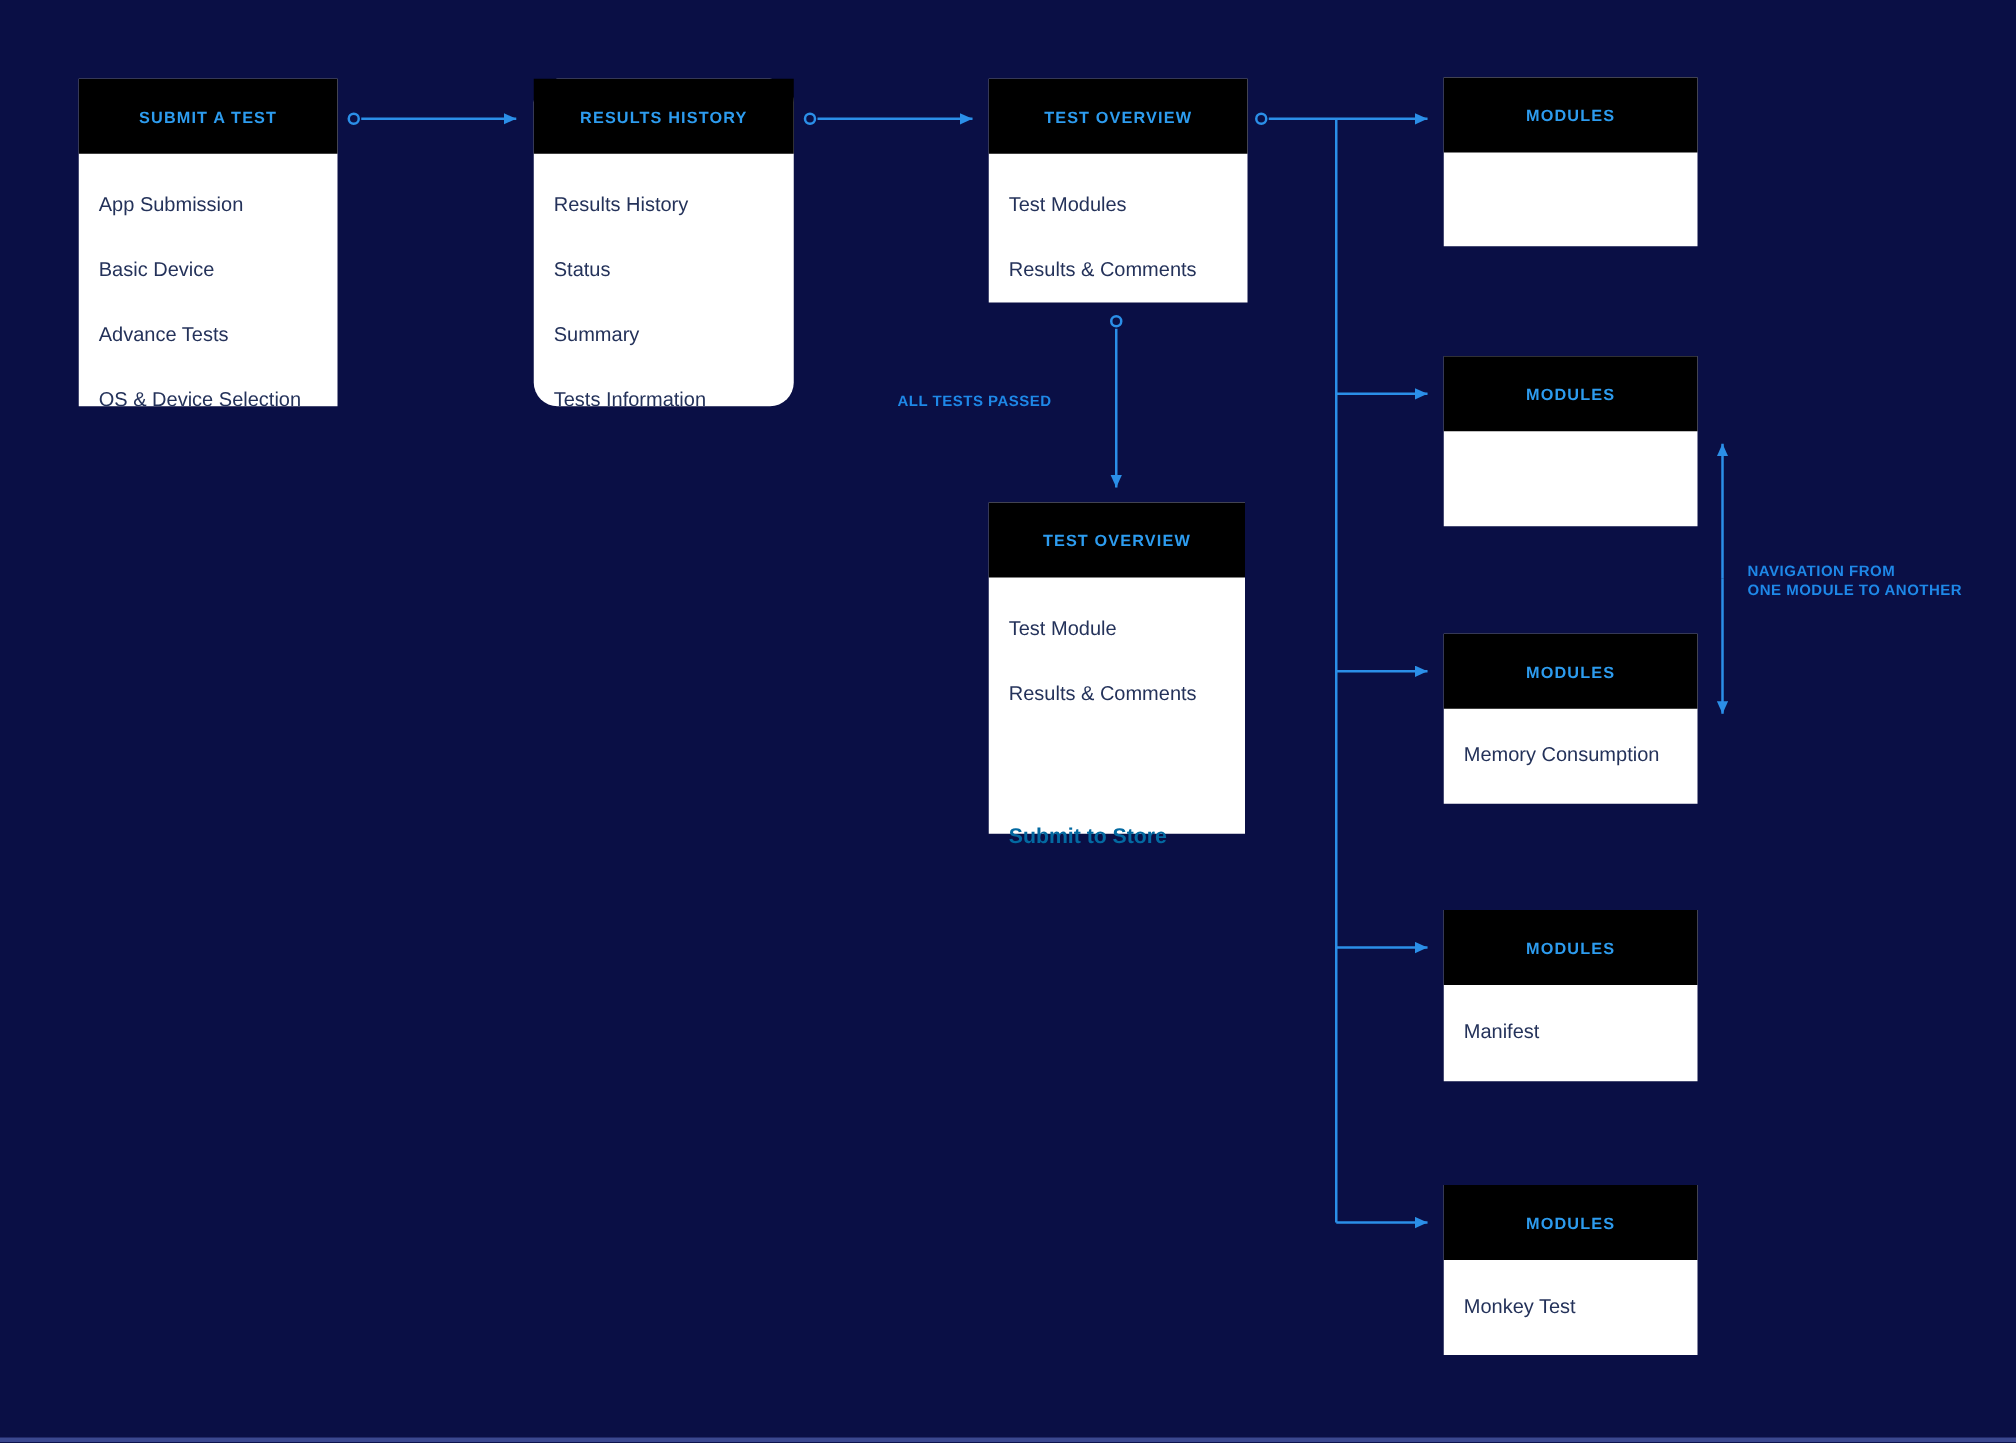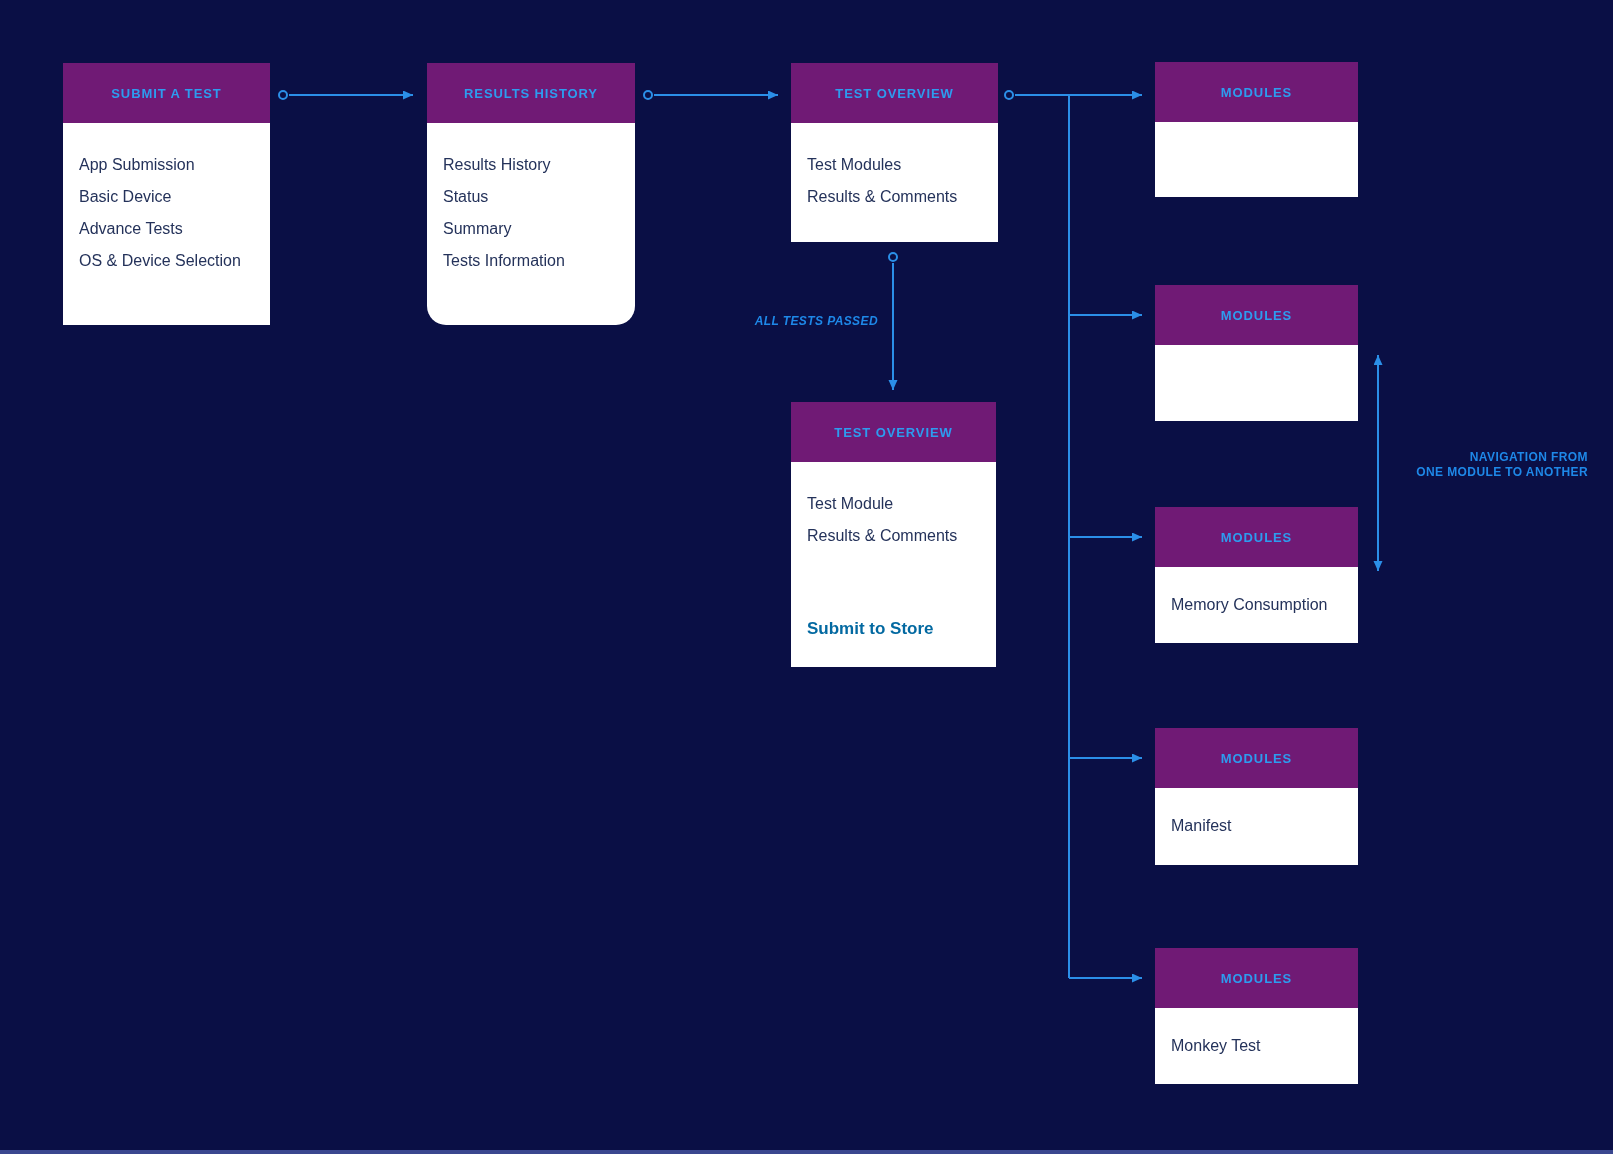--- a/index.html
+++ b/index.html
@@ -12,65 +12,65 @@
   }
   .wires{position:absolute;left:0;top:0;width:1613px;height:1154px;}
   .card{
     position:absolute;
     background:#FFFFFF;
     display:flex;flex-direction:column;
     box-sizing:border-box;
   }
   .card-header{
     height:60px;flex:0 0 60px;
-    background:#701a75;
+    background:#000000;
     color:#2D9CEF;
     font-size:13px;font-weight:bold;letter-spacing:0.9px;
     display:flex;align-items:center;justify-content:center;
   }
   .card-body{
     flex:1;
     display:flex;flex-direction:column;
     padding:32px 16px 0 16px;
-    gap:12px;
+    gap:32px;
   }
   .card-body.centered{padding-top:28px;}
   .card-item{
     color:#24325A;
     font-size:16px;line-height:20px;
   }
   .card-action{
     color:#0369a1;
     font-size:17px;line-height:20px;font-weight:bold;
     margin-top:61px;
   }
   .note{
     position:absolute;
     color:#1E88E8;
     font-size:12px;font-weight:bold;letter-spacing:0.4px;
     line-height:15px;
     white-space:pre-line;
   }
-  .note-right{text-align:right;font-style:italic;}
+  .note-right{text-align:left;}
   .bottom-strip{
     position:absolute;left:0;bottom:0;width:1613px;height:4px;
     background:#3A478F;
   }
   
   .b1{left:63px;top:63px;width:207px;height:262px;}
   .b2{left:427px;top:63px;width:208px;height:262px;border-radius:19px;}
   .b3{left:791px;top:63px;width:207px;height:179px;}
   .b9{left:791px;top:402px;width:205px;height:265px;}
   .m1{left:1155px;top:62px;width:203px;height:135px;}
   .m2{left:1155px;top:285px;width:203px;height:136px;}
   .m3{left:1155px;top:507px;width:203px;height:136px;}
   .m4{left:1155px;top:728px;width:203px;height:137px;}
   .m5{left:1155px;top:948px;width:203px;height:136px;}
   .note-passed{left:718px;top:314px;width:160px;}
-  .note-nav{left:1398px;top:450px;width:190px;text-align:right;}
+  .note-nav{left:1398px;top:450px;width:190px;text-align:left;}
 </style>
 </head>
 <body>
 
 <div class="canvas">
 
   <svg class="wires" width="1613" height="1154" viewBox="0 0 1613 1154" fill="none" xmlns="http://www.w3.org/2000/svg">
     <defs>
       <marker id="ah" markerUnits="userSpaceOnUse" markerWidth="12" markerHeight="10" refX="10" refY="4.5" orient="auto">
         <path d="M0,0 L10,4.5 L0,9 Z" fill="#2B8FE8"></path>

